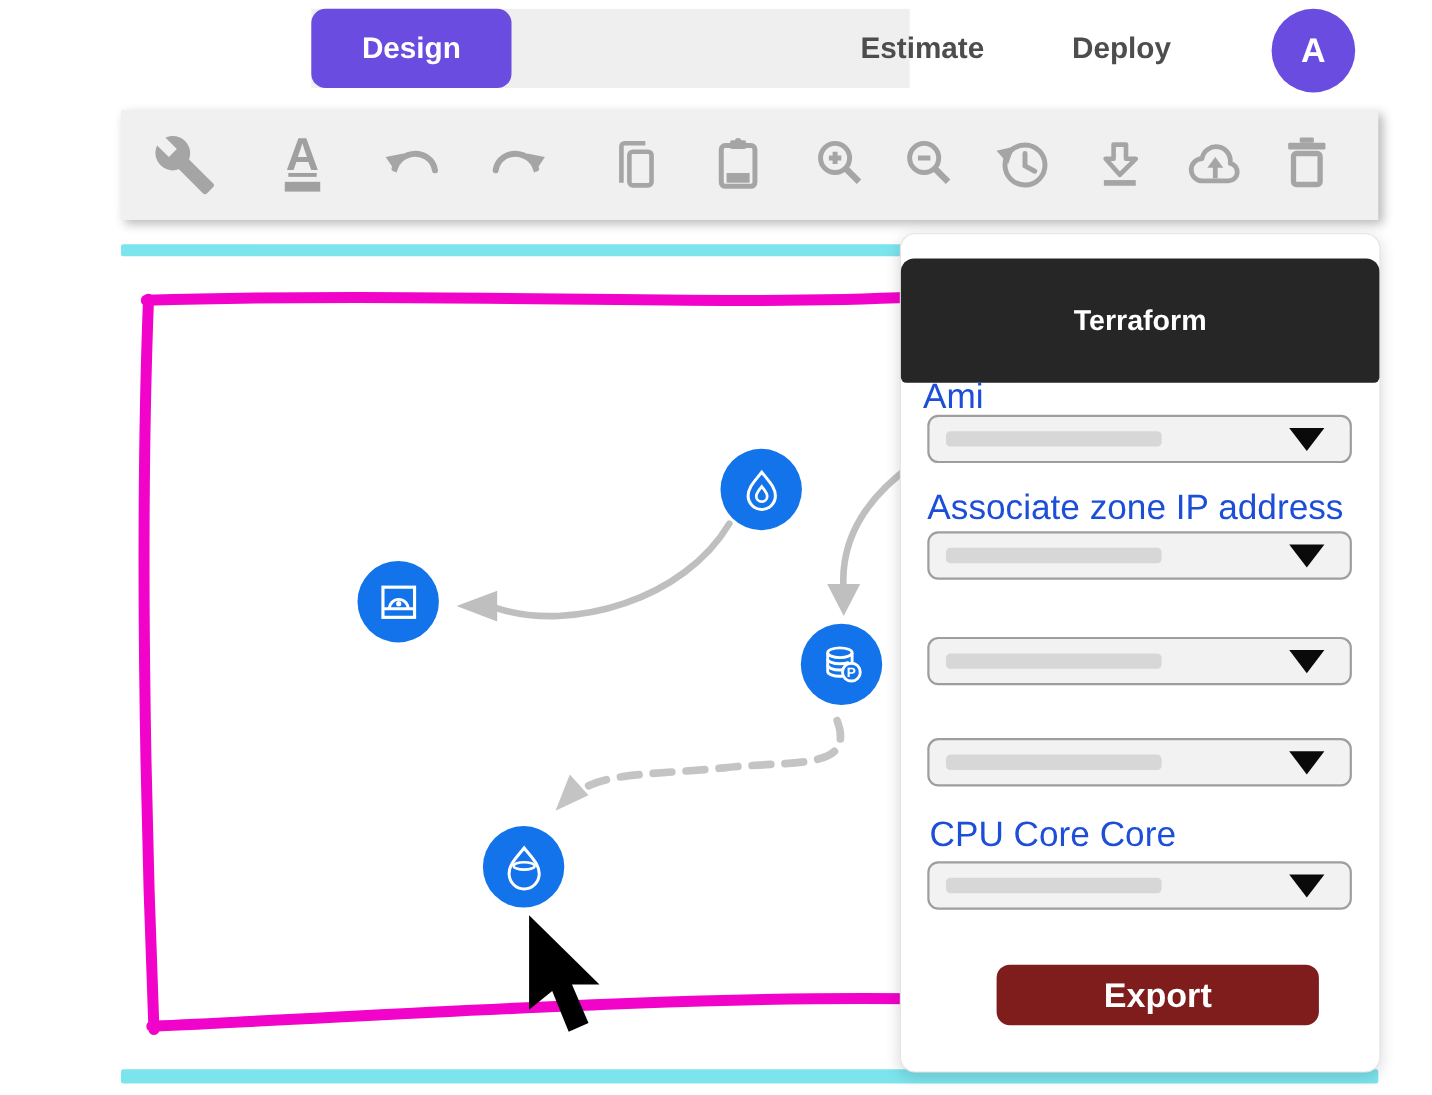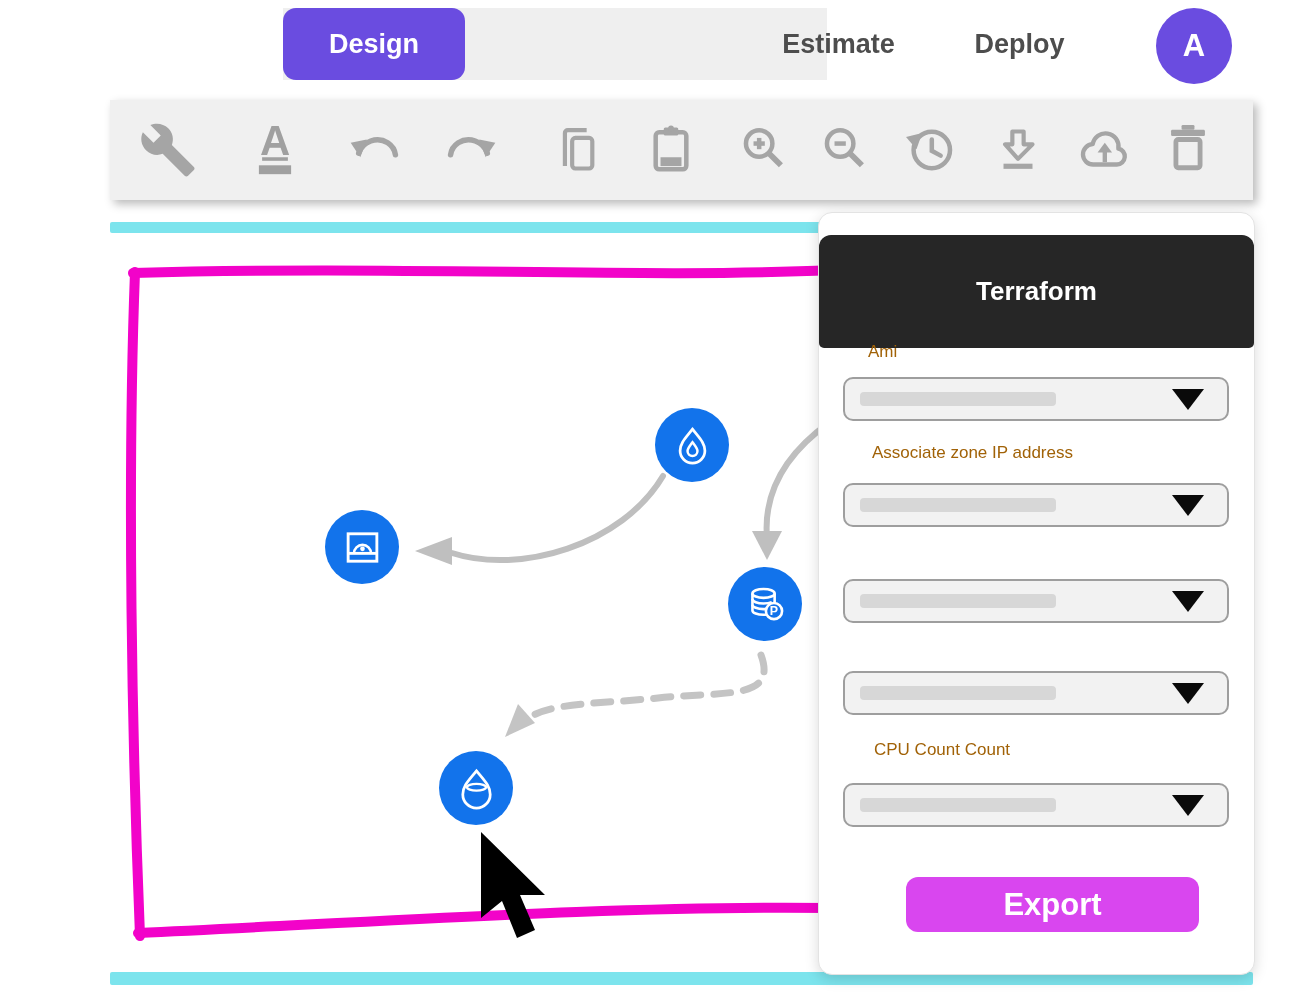--- a/index.html
+++ b/index.html
@@ -31,28 +31,28 @@
   .node svg{width:47px;height:47px;display:block;}
   .cursorlayer{position:absolute;left:0;top:0;width:1302px;height:995px;z-index:4;pointer-events:none;}
 
   
   .panel{position:absolute;left:818px;top:212px;width:437px;height:763px;background:#ffffff;
          border:1px solid #E3E3E3;border-radius:14px;box-shadow:0 4px 14px rgba(0,0,0,0.15);
          z-index:5;box-sizing:border-box;}
   .panel-header{position:absolute;left:0;top:0;width:100%;height:113px;background:#262626;
                 border-radius:12px 12px 5px 5px;display:flex;align-items:center;justify-content:center;
                 color:#fff;font-size:26px;font-weight:bold;margin-top:22px;}
-  .flabel{position:absolute;font-size:17px;color:#a16207;white-space:nowrap;margin-left:29px;}
+  .flabel{position:absolute;font-size:32px;color:#1d4ed8;white-space:nowrap;}
   .dd{position:absolute;left:24px;width:386px;height:44px;background:#F2F2F2;border:2px solid #9E9E9E;
       border-radius:10px;box-sizing:border-box;cursor:pointer;}
   .ddbar{position:absolute;left:15px;top:13px;width:196px;height:14px;background:#D7D7D7;border-radius:4px;}
   .ddcaret{position:absolute;right:23px;top:10px;width:0;height:0;
            border-left:16px solid transparent;border-right:16px solid transparent;
            border-top:21px solid #0a0a0a;}
-  .export{position:absolute;left:87px;top:664px;width:293px;height:55px;background:#d946ef;
+  .export{position:absolute;left:87px;top:664px;width:293px;height:55px;background:#7f1d1d;
           border:none;border-radius:12px;color:#fff;font-size:31px;font-weight:bold;
           font-family:"Liberation Sans",sans-serif;cursor:pointer;}
 </style>
 </head>
 <body>
 
 <div class="stage">
 
   <svg class="overlay" viewBox="0 0 1302 995">
     <rect x="110" y="222" width="1143" height="11" rx="2" fill="#7CE4ED"></rect>
@@ -224,21 +224,21 @@
     <div class="dd" style="top:366px">
       <div class="ddbar"></div>
       <div class="ddcaret"></div>
     </div>
 
     <div class="dd" style="top:458px">
       <div class="ddbar"></div>
       <div class="ddcaret"></div>
     </div>
 
-    <div class="flabel" style="left:26px;top:527px">CPU Count Count</div>
+    <div class="flabel" style="left:26px;top:527px">CPU Core Core</div>
     <div class="dd" style="top:570px">
       <div class="ddbar"></div>
       <div class="ddcaret"></div>
     </div>
 
     <button class="export">Export</button>
   </div>
 
 </div>
 

